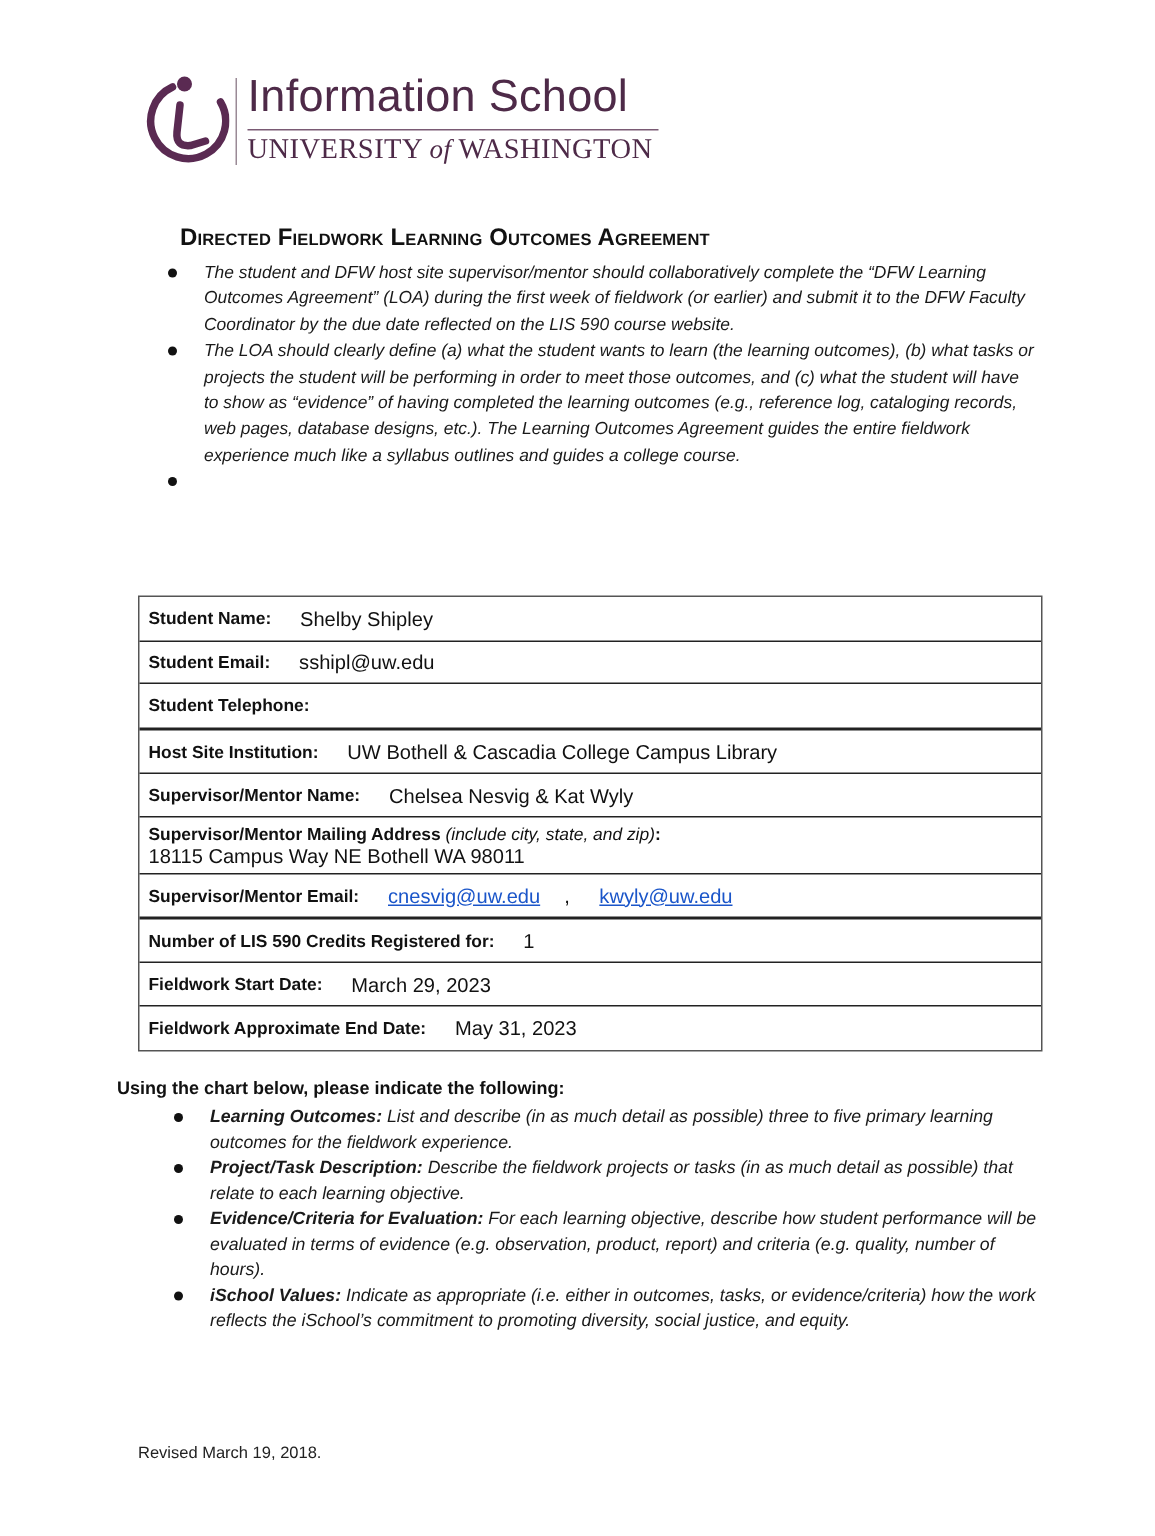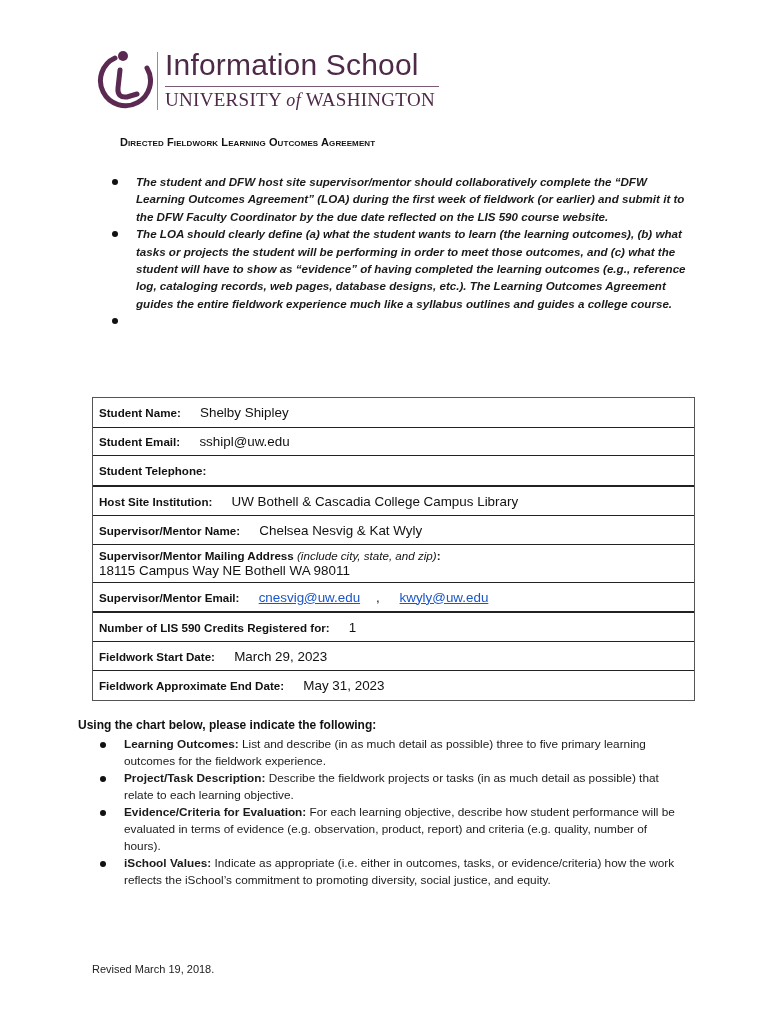--- a/index.html
+++ b/index.html
@@ -6,38 +6,38 @@
   body { width: 770px; height: 1024px; position: relative; overflow: hidden;
          font-family: "Liberation Sans", sans-serif; color: #111; }
   .logo { position: absolute; left: 93px; top: 48px; width: 360px; height: 66px; }
   .logo svg { position: absolute; left: 0; top: 0; }
   .logo-divider { position: absolute; left: 64px; top: 4px; width: 1px; height: 58px; background: #9a8a96; }
   .logo-title { position: absolute; left: 72px; top: 0px; font-size: 30px; color: #4e2a48; letter-spacing: 0.2px; white-space: nowrap; }
   .logo-rule { position: absolute; left: 72px; top: 38px; width: 274px; height: 1px; background: #7a5a74; }
   .logo-sub { position: absolute; left: 72px; top: 41px; font-family: "Liberation Serif", serif; font-size: 19px; color: #4e2a48; white-space: nowrap; letter-spacing: 0.3px; }
   .logo-sub i { font-size: 18px; }
 
-  .doc-title { position: absolute; left: 92px; top: 136px; font-size: 11px; font-weight: bold; font-variant: small-caps; color: #111; letter-spacing: 0.1px; white-space: nowrap; padding-left: 28px; }
+  .doc-title { position: absolute; left: 92px; top: 150px; font-size: 16px; font-weight: bold; font-variant: small-caps; color: #111; letter-spacing: 0.1px; white-space: nowrap; padding-left: 28px; }
 
-  .intro { position: absolute; left: 112px; top: 173px; width: 580px; margin: 0; padding: 0; list-style: none; font-weight: bold; }
+  .intro { position: absolute; left: 112px; top: 173px; width: 580px; margin: 0; padding: 0; list-style: none; }
   .intro li { position: relative; padding-left: 24px; font-style: italic; font-size: 11.6px; line-height: 17.4px; color: #1a1a1a; }
   .bullet { position: absolute; left: 0; top: 6px; width: 6px; height: 6px; border-radius: 50%; background: #111; }
 
   .info-table { position: absolute; left: 92px; top: 397px; width: 601px; border: 1px solid #555; border-collapse: collapse; }
   .info-row { border-bottom: 1px solid #222; box-sizing: border-box; padding: 0 6px; display: flex; align-items: center; font-size: 13px; gap: 16px; }
   .info-row:last-child { border-bottom: none; }
   .info-row.thick { border-bottom: 2px solid #222; }
   .lbl { font-weight: bold; font-size: 11.6px; white-space: pre; }
   .val { font-size: 13.4px; white-space: pre; }
   .note { font-style: italic; font-size: 11.6px; margin-top: 12px; }
   .addr { display: block; }
   .link { color: #1a55c9; text-decoration: underline; font-size: 13.4px; }
 
   .instr-head { position: absolute; left: 78px; top: 718px; font-size: 12px; font-weight: bold; white-space: nowrap; }
-  .instr { position: absolute; left: 100px; top: 736px; width: 580px; margin: 0; padding: 0; list-style: none; }
+  .instr { position: absolute; left: 116px; top: 736px; width: 580px; margin: 0; padding: 0; list-style: none; font-style: italic; }
   .instr li { position: relative; padding-left: 24px; font-size: 11.8px; line-height: 17px; color: #1a1a1a; }
   .instr li b { font-weight: bold; }
 
   .footer { position: absolute; left: 92px; top: 963px; font-size: 11px; color: #222; white-space: nowrap; }
 </style>
 </head>
 <body>
 
 <div class="logo">
   <svg width="60" height="66" viewBox="0 0 60 66">

